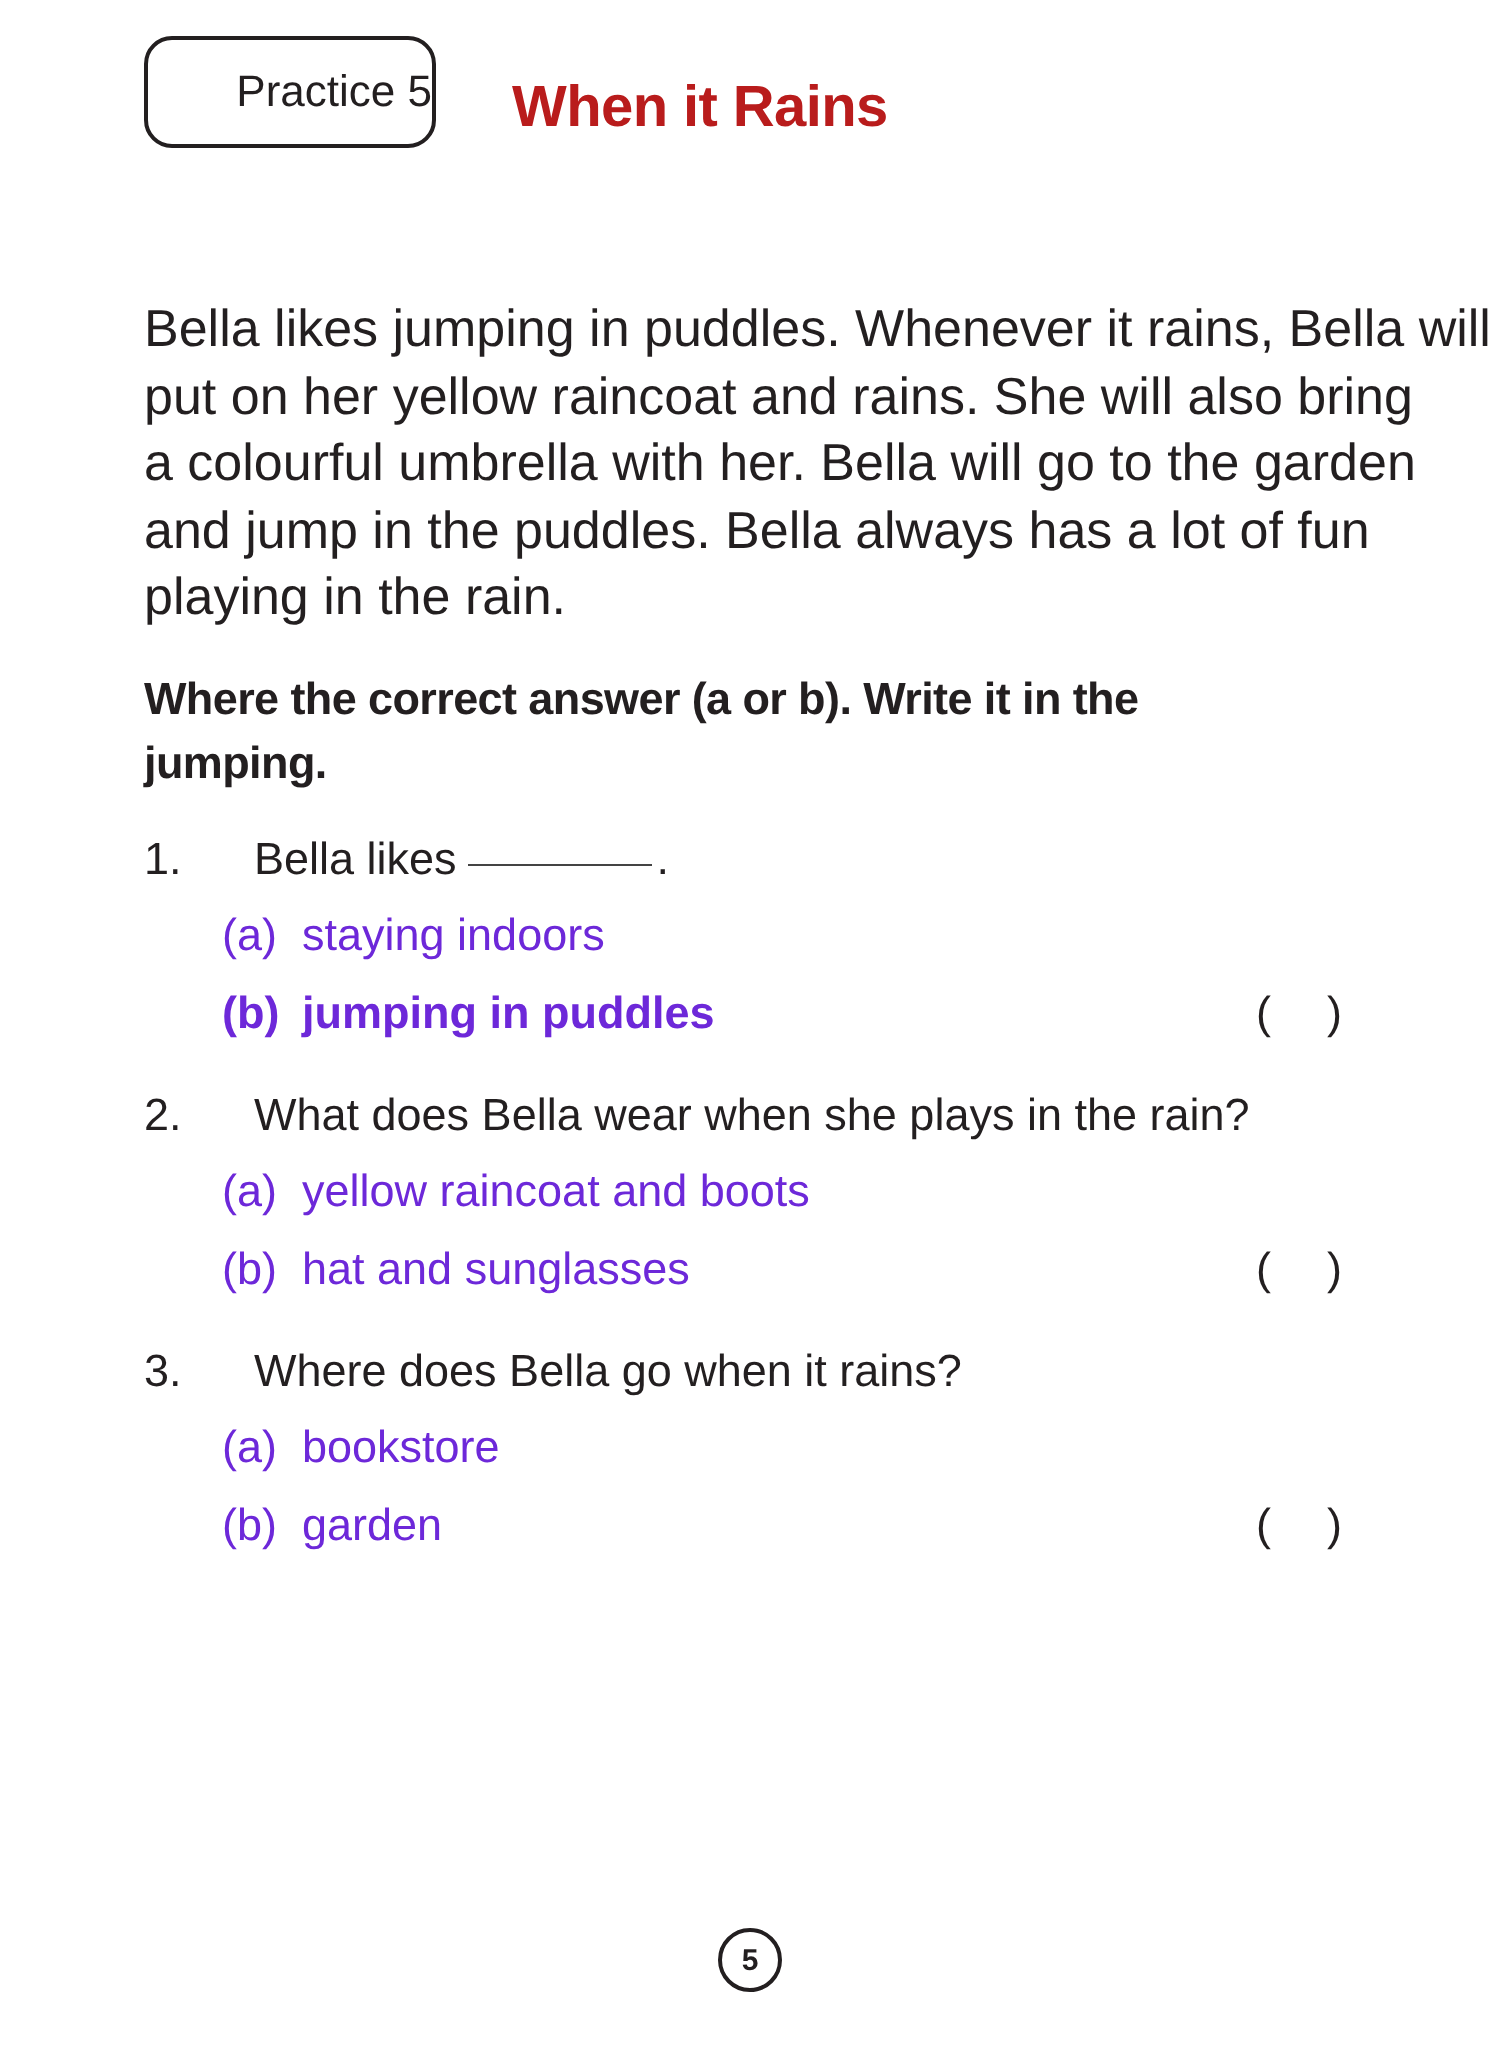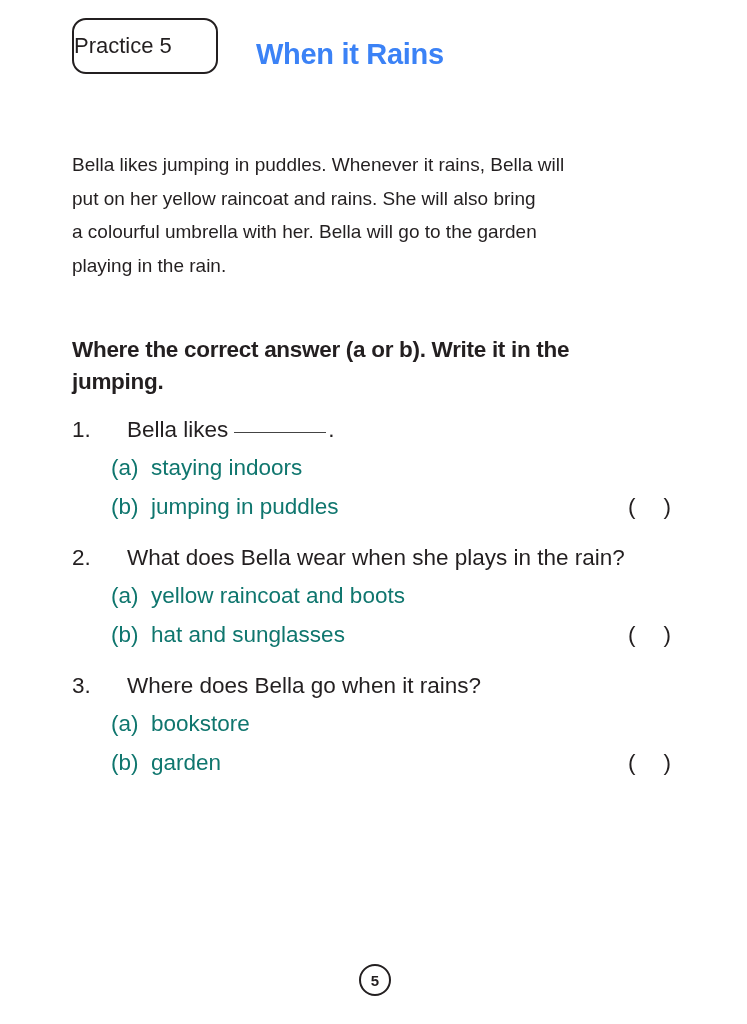--- a/index.html
+++ b/index.html
@@ -4,41 +4,41 @@
   <style>
     html, body { margin: 0; padding: 0; }
     body {
       width: 747px; height: 1024px; background: #ffffff; position: relative;
       font-family: "Liberation Sans", "DejaVu Sans", sans-serif; color: #231f20;
       overflow: hidden;
     }
     .practice-box {
       position: absolute; left: 72px; top: 18px; width: 146px; height: 56px;
       border: 2.5px solid #231f20; border-radius: 14px; box-sizing: border-box;
-      display: flex; align-items: center; justify-content: flex-start;
+      display: flex; align-items: center; justify-content: flex-end;
       font-size: 22px; color: #231f20;
     }
     .title {
       position: absolute; left: 256px; top: 38px; font-size: 29px; font-weight: bold;
-      letter-spacing: -0.3px; color: #3b82f6;
+      letter-spacing: -0.3px; color: #b91c1c;
     }
     .passage {
       position: absolute; left: 72px; top: 148px; width: 630px;
-      font-size: 19px; line-height: 33.5px; color: #231f20;
+      font-size: 26px; line-height: 33.5px; color: #231f20;
     }
     .passage div { white-space: nowrap; }
     .instruction {
       position: absolute; left: 72px; top: 334px; width: 600px;
       font-size: 22.5px; line-height: 32px; font-weight: bold; color: #231f20;
       letter-spacing: -0.3px;
     }
     .q { position: absolute; left: 72px; font-size: 22.5px; color: #231f20; }
     .q .num { position: absolute; left: 0; }
     .q .text { position: absolute; left: 39px; white-space: nowrap; margin-left: 16px; }
-    .opt { position: absolute; left: 111px; font-size: 22.5px; white-space: nowrap; color: #0f766e; }
+    .opt { position: absolute; left: 111px; font-size: 22.5px; white-space: nowrap; color: #6d28d9; }
     .opt .lbl { display: inline-block; width: 40px; }
     .blank { display: inline-block; width: 92px; border-bottom: 1.5px solid #444; margin: 0 2px 0 6px; height: 1px; vertical-align: 4px; }
     .bracket { position: absolute; left: 628px; font-size: 22.5px; color: #231f20; }
     .bracket span { display: inline-block; }
     .page-num {
       position: absolute; left: 359px; top: 964px; width: 32px; height: 32px;
       border: 2.5px solid #231f20; border-radius: 50%; box-sizing: border-box;
       display: flex; align-items: center; justify-content: center;
       font-size: 15px; font-weight: bold;
     }
@@ -48,36 +48,37 @@
 
 <div class="practice-box">
   <span>Practice 5</span>
 </div>
 <div class="title">When it Rains</div>
 
 <div class="passage">
   <div>Bella likes jumping in puddles. Whenever it rains, Bella will</div>
   <div>put on her yellow raincoat and rains. She will also bring</div>
   <div>a colourful umbrella with her. Bella will go to the garden</div>
+  <div>and jump in the puddles. Bella always has a lot of fun</div>
   <div>playing in the rain.</div>
 </div>
 
 <div class="instruction">
   <div>Where the correct answer (a or b). Write it in the</div>
   <div>jumping.</div>
 </div>
 
 <div class="q" style="top:417px;">
   <span class="num">1.</span>
   <span class="text"><span>Bella likes</span><span class="blank"></span><span>.</span></span>
 </div>
 <div class="opt" style="top:455px;">
   <span class="lbl">(a)</span><span>staying indoors</span>
 </div>
-<div class="opt" style="top:494px;">
+<div class="opt" style="top:494px;font-weight:bold;">
   <span class="lbl">(b)</span><span>jumping in puddles</span>
 </div>
 <div class="bracket" style="top:494px;">
   <span>(</span><span style="width:28px;"></span><span>)</span>
 </div>
 
 <div class="q" style="top:545px;">
   <span class="num">2.</span>
   <span class="text">What does Bella wear when she plays in the rain?</span>
 </div>

